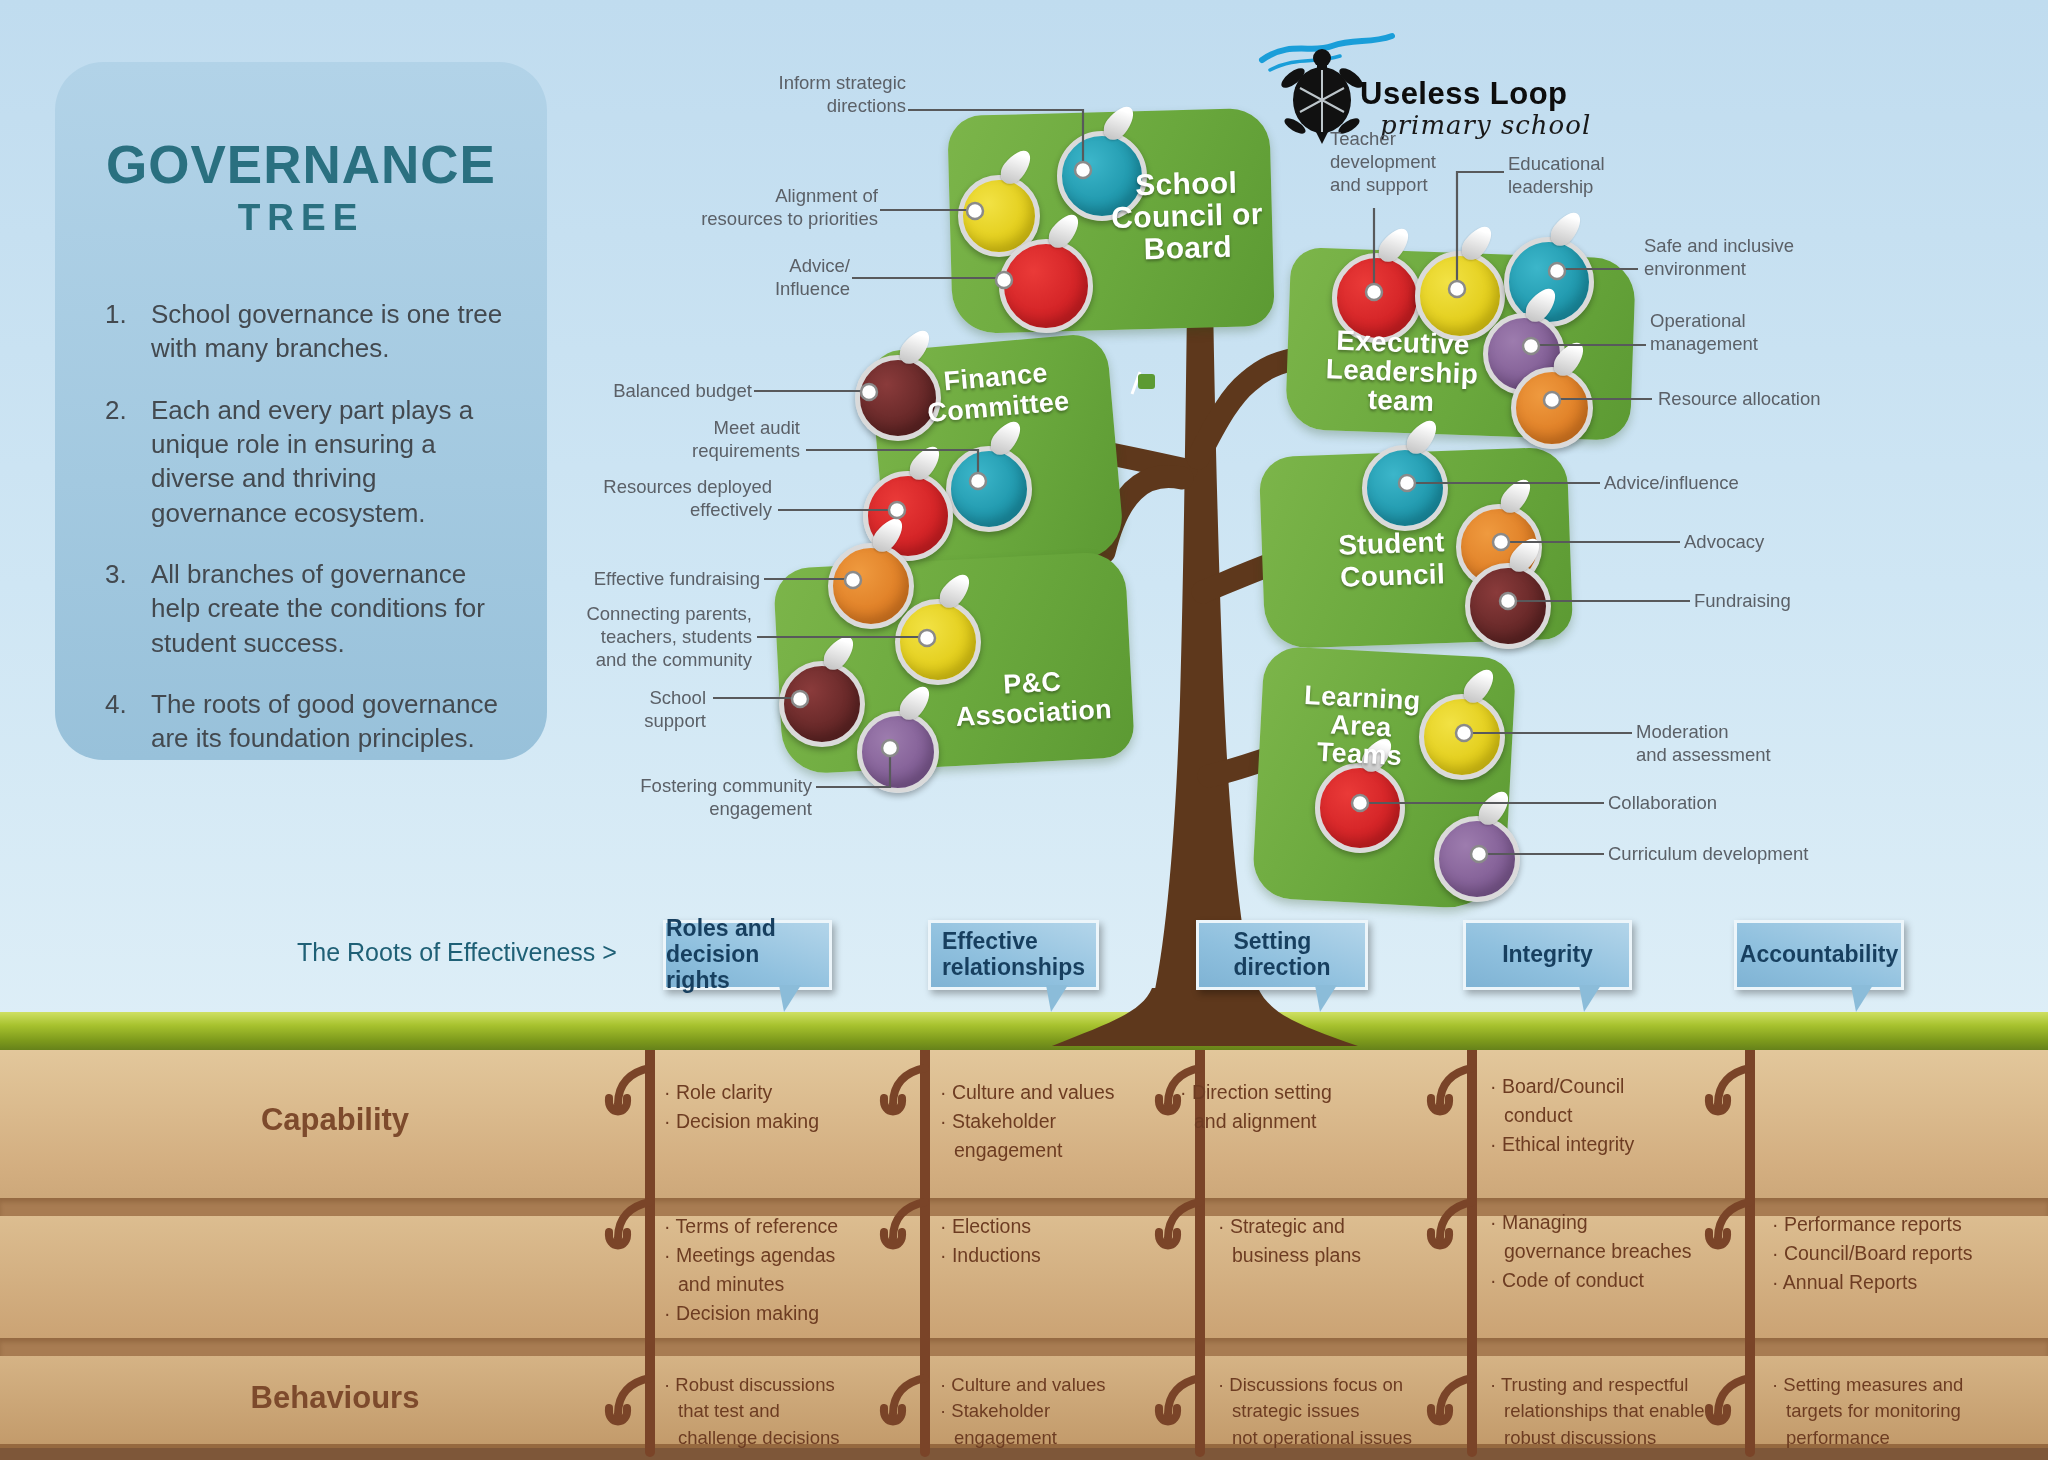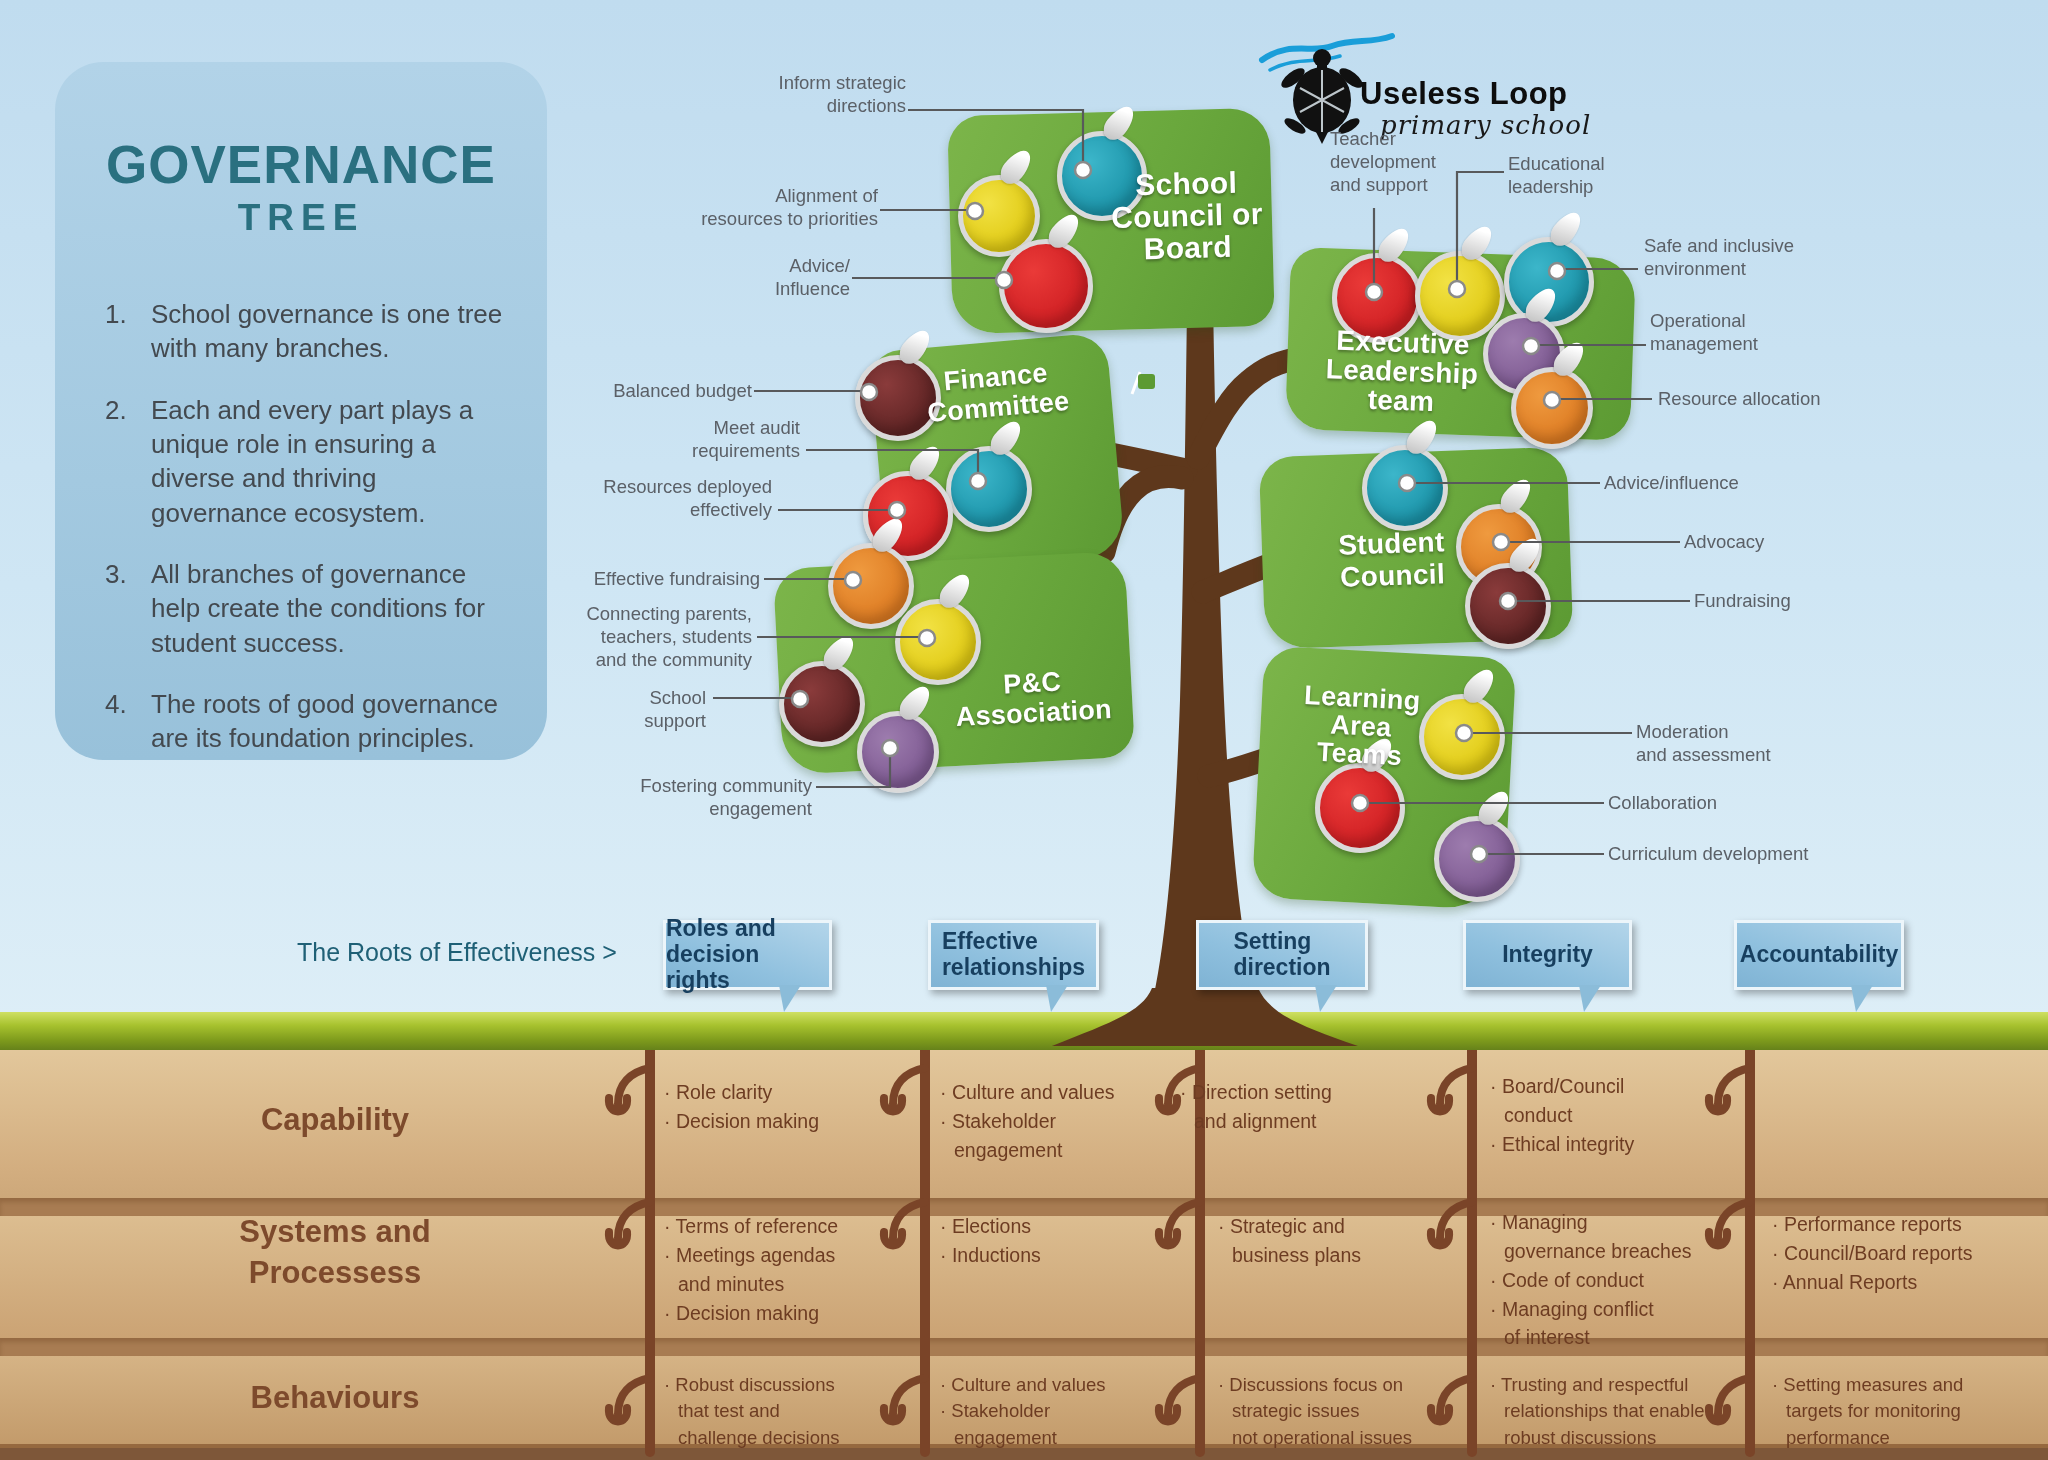--- a/index.html
+++ b/index.html
@@ -299,22 +299,20 @@
   <div class="tag" style="left: 655px; top: 920px; width: 163px; white-space: pre-line;">Roles and
 decision rights</div>
   <div class="tag" style="left: 920px; top: 920px; width: 165px; white-space: pre-line;">Effective
 relationships</div>
   <div class="tag" style="left: 1188px; top: 920px; width: 166px; white-space: pre-line;">Setting
 direction</div>
   <div class="tag" style="left: 1455px; top: 920px; width: 163px; white-space: pre-line;">Integrity</div>
   <div class="tag" style="left: 1726px; top: 920px; width: 164px; white-space: pre-line;">Accountability</div>
 
   <div class="soil-label" style="left: 160px; top: 1100px; width: 350px; white-space: pre-line;">Capability</div>
-  <div class="soil-label" style="left: 160px; top: 1212px; width: 350px; white-space: pre-line;">Systems and
-Processess</div>
   <div class="soil-label" style="left: 160px; top: 1378px; width: 350px; white-space: pre-line;">Behaviours</div>
 
   <div class="soil-bullets" style="left:664px;top:1078px;width:240px">
       <div class="bullet">Role clarity</div>
       <div class="bullet">Decision making</div>
     </div>
   <div class="soil-bullets" style="left:940px;top:1078px;width:220px">
       <div class="bullet">Culture and values</div>
       <div class="bullet">Stakeholder
 engagement</div>
@@ -340,22 +338,20 @@
       <div class="bullet">Inductions</div>
     </div>
   <div class="soil-bullets" style="left:1218px;top:1212px;width:220px">
       <div class="bullet">Strategic and
 business plans</div>
     </div>
   <div class="soil-bullets" style="left:1490px;top:1208px;width:235px">
       <div class="bullet">Managing
 governance breaches</div>
       <div class="bullet">Code of conduct</div>
-      <div class="bullet">Managing conflict
-of interest</div>
     </div>
   <div class="soil-bullets" style="left:1772px;top:1210px;width:230px">
       <div class="bullet">Performance reports</div>
       <div class="bullet">Council/Board reports</div>
       <div class="bullet">Annual Reports</div>
     </div>
 
   <div class="soil-bullets small" style="left:664px;top:1372px;width:240px">
       <div class="bullet">Robust discussions
 that test and

